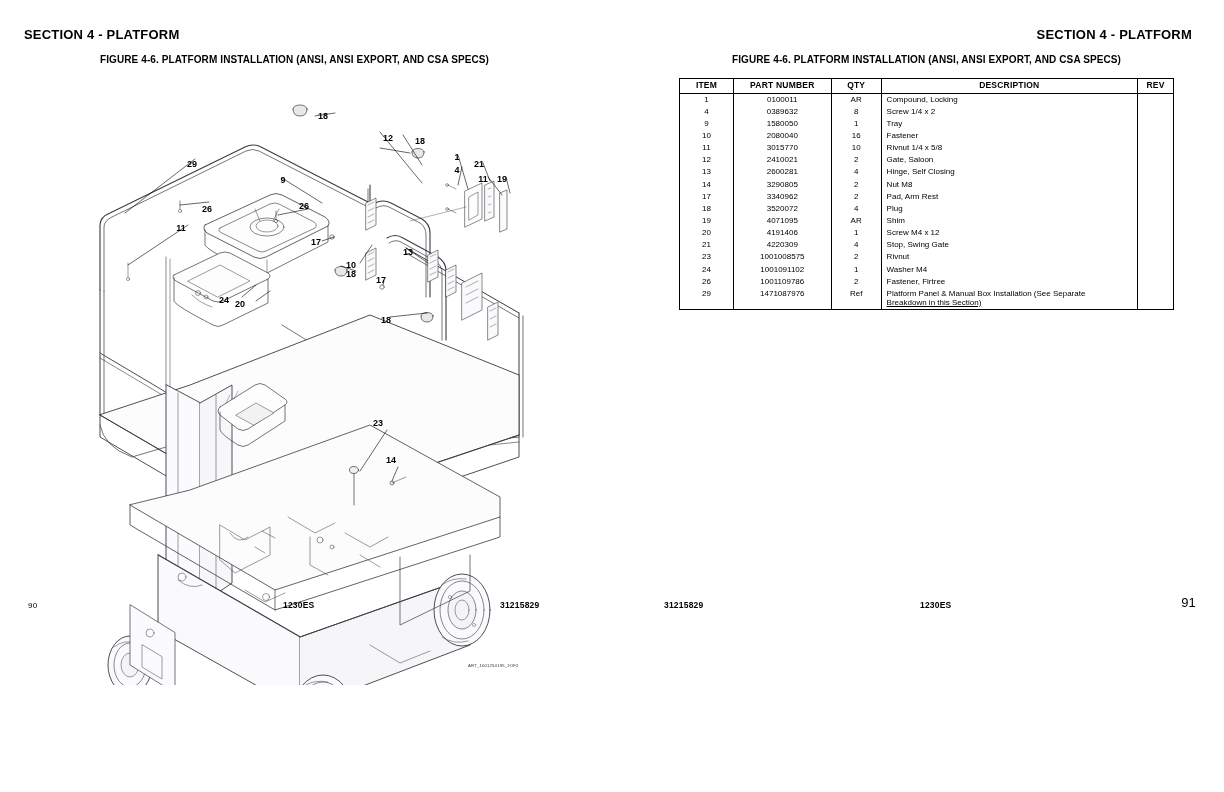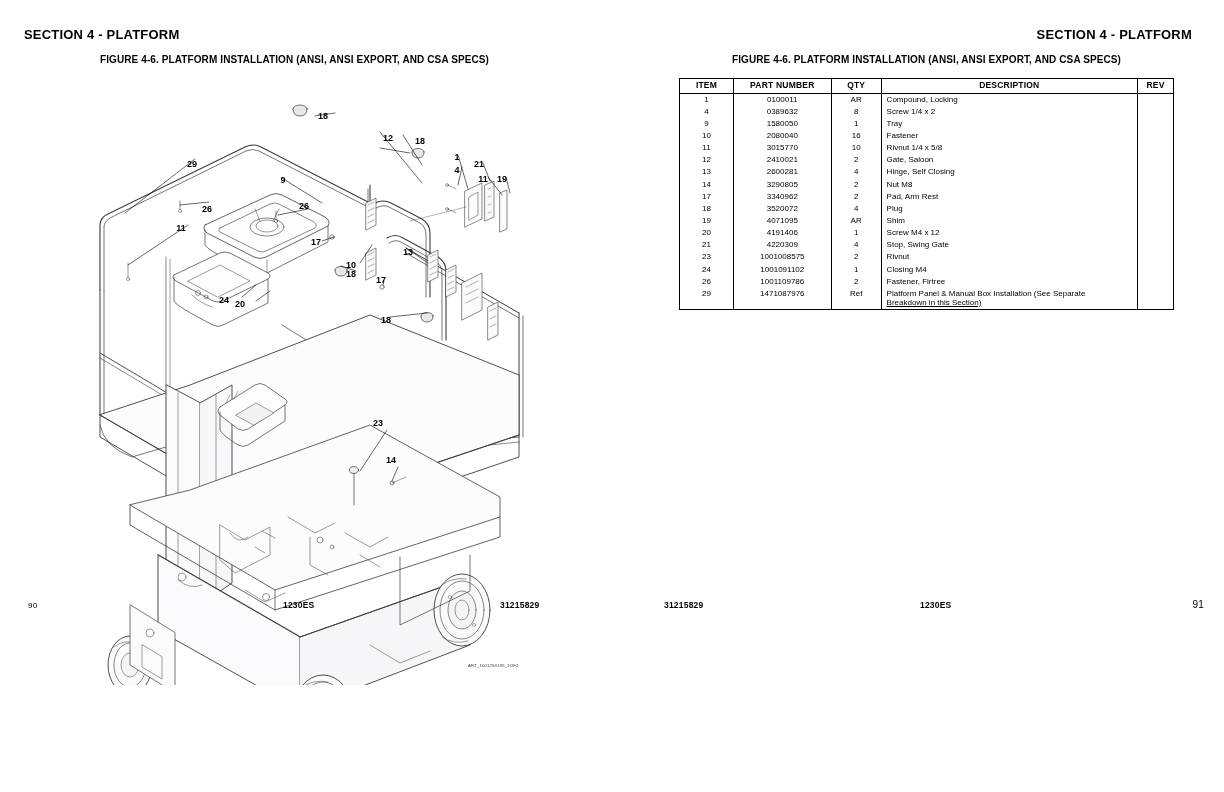--- a/index.html
+++ b/index.html
@@ -47,21 +47,21 @@
     bottom: 18px;
     font-size: 8.5px;
     font-weight: bold;
     letter-spacing: .2px;
   }
   .f-pageno-left  { left: 28px;  font-weight: normal; font-size: 8px; }
   .f-model-left   { left: 283px; }
   .f-doc-left     { left: 500px; }
   .f-doc-right    { left: 52px;  }
   .f-model-right  { left: 308px; }
-  .f-pageno-right { right: 20px; font-weight: normal; font-size: 10px; }
+  .f-pageno-right { right: 28px; font-weight: normal; font-size: 13px; }
 
   
   .parts-table-wrap {
     position: absolute;
     left: 67px;
     top: 78px;
     width: 495px;
   }
   table.parts {
     border-collapse: collapse;
@@ -508,21 +508,21 @@
             <td>23</td>
             <td>1001008575</td>
             <td>2</td>
             <td class="desc">Rivnut</td>
             <td></td>
           </tr>
           <tr>
             <td>24</td>
             <td>1001091102</td>
             <td>1</td>
-            <td class="desc">Closing M4</td>
+            <td class="desc">Washer M4</td>
             <td></td>
           </tr>
           <tr>
             <td>26</td>
             <td>1001109786</td>
             <td>2</td>
             <td class="desc">Fastener, Firtree</td>
             <td></td>
           </tr>
           <tr>

